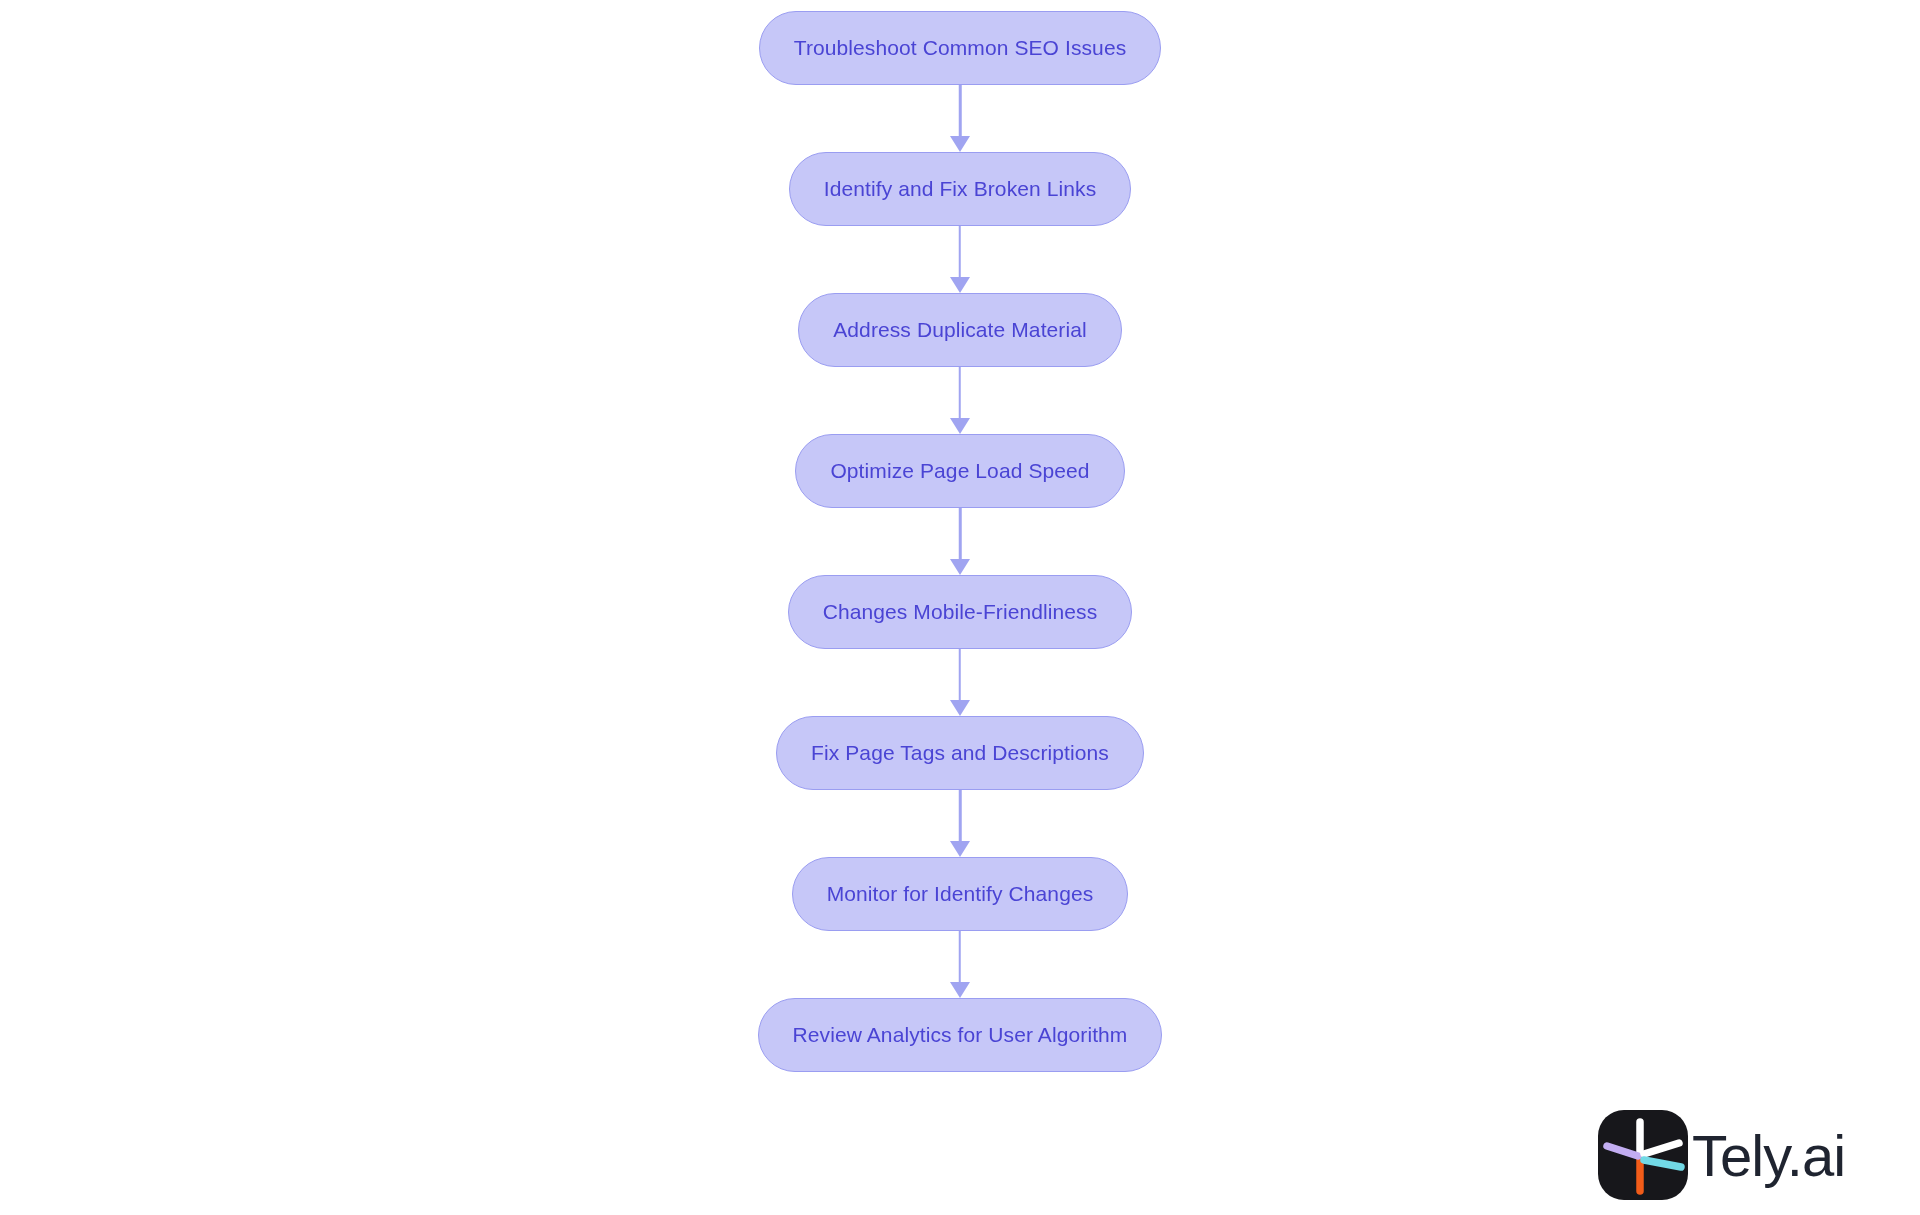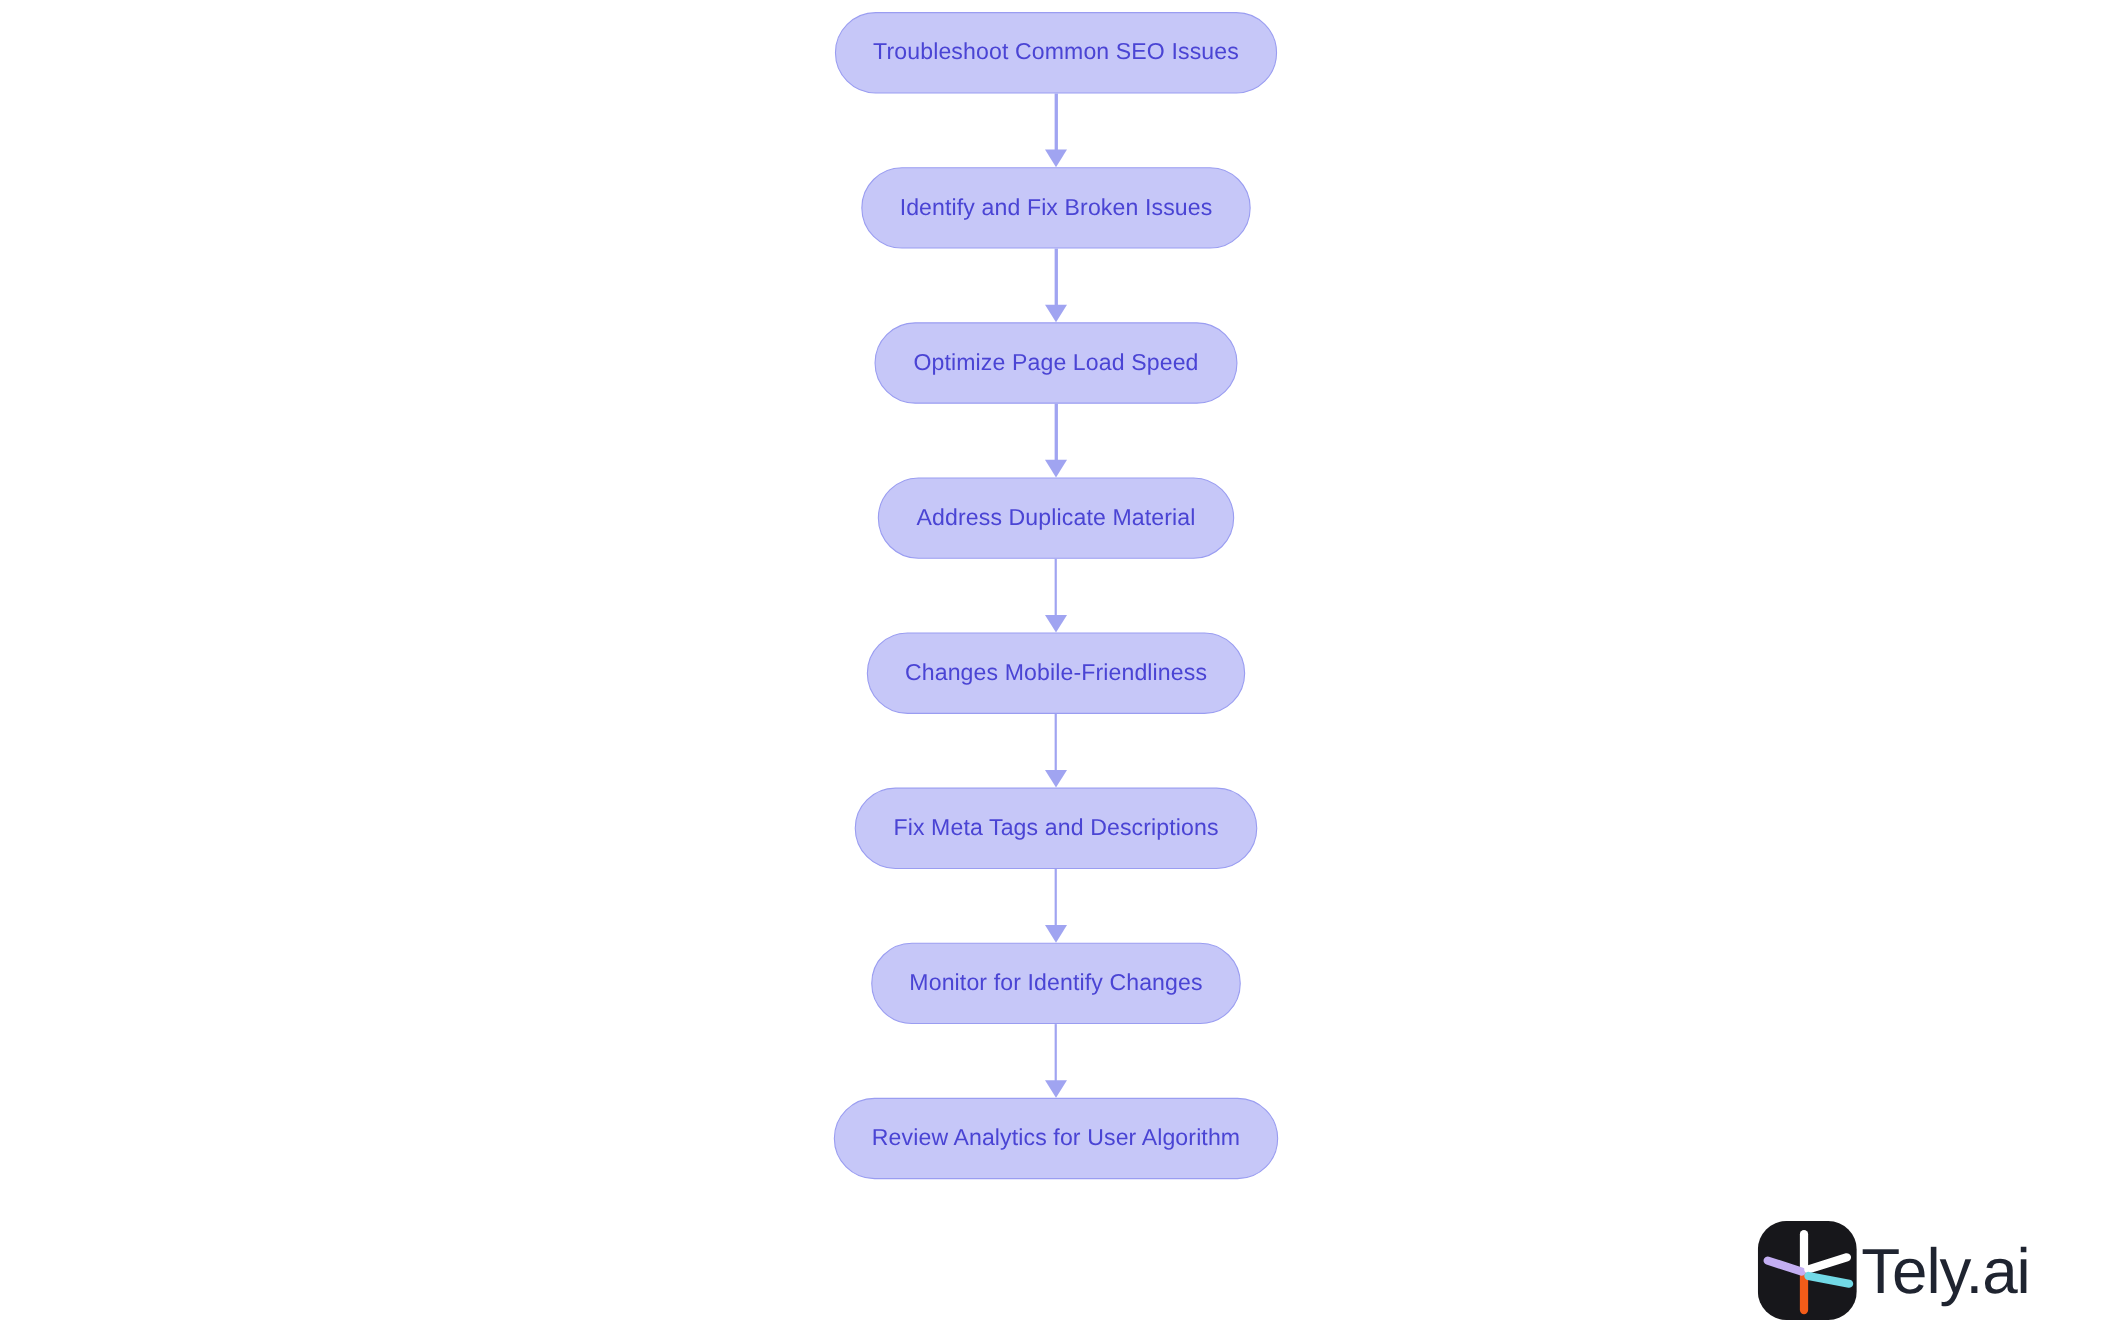--- a/index.html
+++ b/index.html
@@ -108,61 +108,61 @@
         <span class="node-label">Troubleshoot Common SEO Issues</span>
       </div>
       <div class="arrow">
         <div class="arrow-line"></div>
         <div class="arrow-head"></div>
       </div>
     </div>
 
     <div class="flow-step">
       <div class="node">
-        <span class="node-label">Identify and Fix Broken Issues</span>
+        <span class="node-label">Identify and Fix Broken Links</span>
+      </div>
+      <div class="arrow">
+        <div class="arrow-line"></div>
+        <div class="arrow-head"></div>
+      </div>
+    </div>
+
+    <div class="flow-step">
+      <div class="node">
+        <span class="node-label">Address Duplicate Material</span>
       </div>
       <div class="arrow">
         <div class="arrow-line"></div>
         <div class="arrow-head"></div>
       </div>
     </div>
 
     <div class="flow-step">
       <div class="node">
         <span class="node-label">Optimize Page Load Speed</span>
       </div>
       <div class="arrow">
         <div class="arrow-line"></div>
         <div class="arrow-head"></div>
       </div>
     </div>
 
     <div class="flow-step">
       <div class="node">
-        <span class="node-label">Address Duplicate Material</span>
-      </div>
-      <div class="arrow">
-        <div class="arrow-line"></div>
-        <div class="arrow-head"></div>
-      </div>
-    </div>
-
-    <div class="flow-step">
-      <div class="node">
         <span class="node-label">Changes Mobile-Friendliness</span>
       </div>
       <div class="arrow">
         <div class="arrow-line"></div>
         <div class="arrow-head"></div>
       </div>
     </div>
 
     <div class="flow-step">
       <div class="node">
-        <span class="node-label">Fix Meta Tags and Descriptions</span>
+        <span class="node-label">Fix Page Tags and Descriptions</span>
       </div>
       <div class="arrow">
         <div class="arrow-line"></div>
         <div class="arrow-head"></div>
       </div>
     </div>
 
     <div class="flow-step">
       <div class="node">
         <span class="node-label">Monitor for Identify Changes</span>

